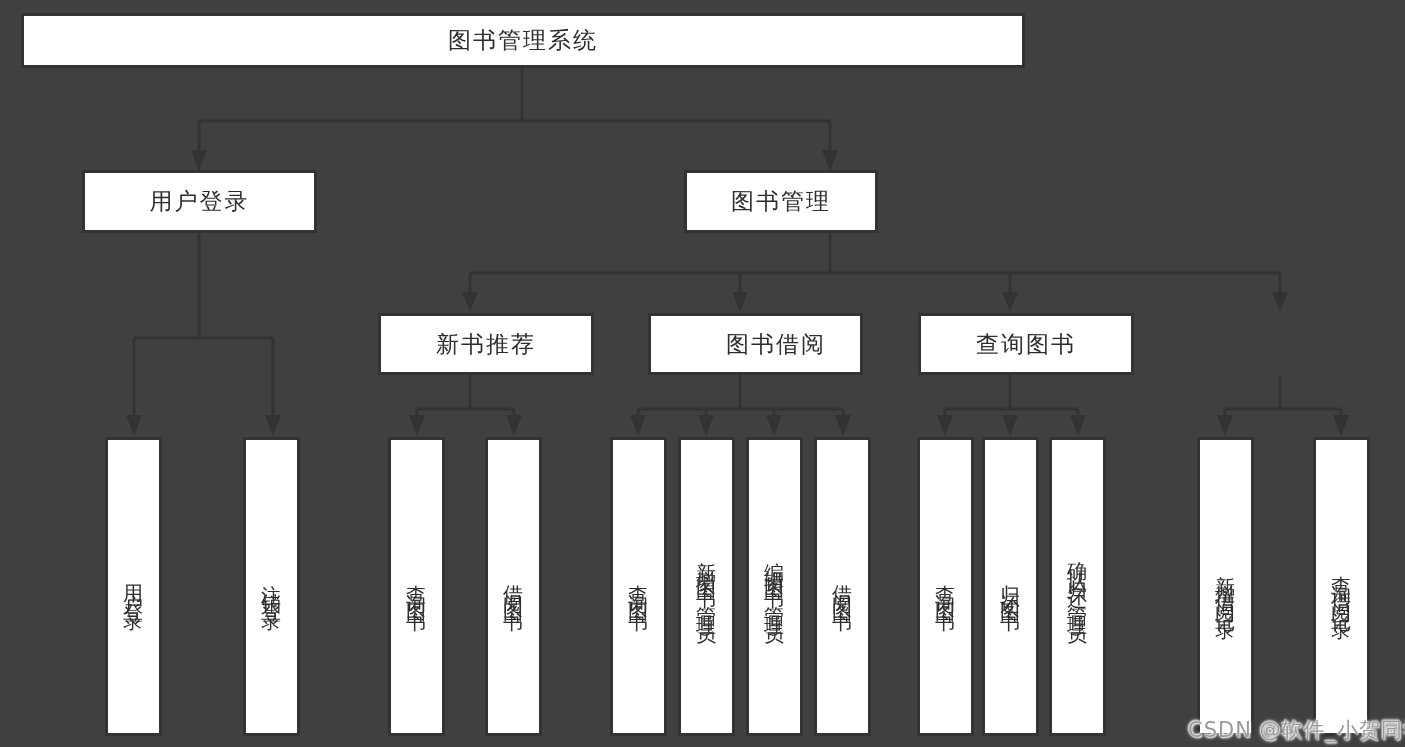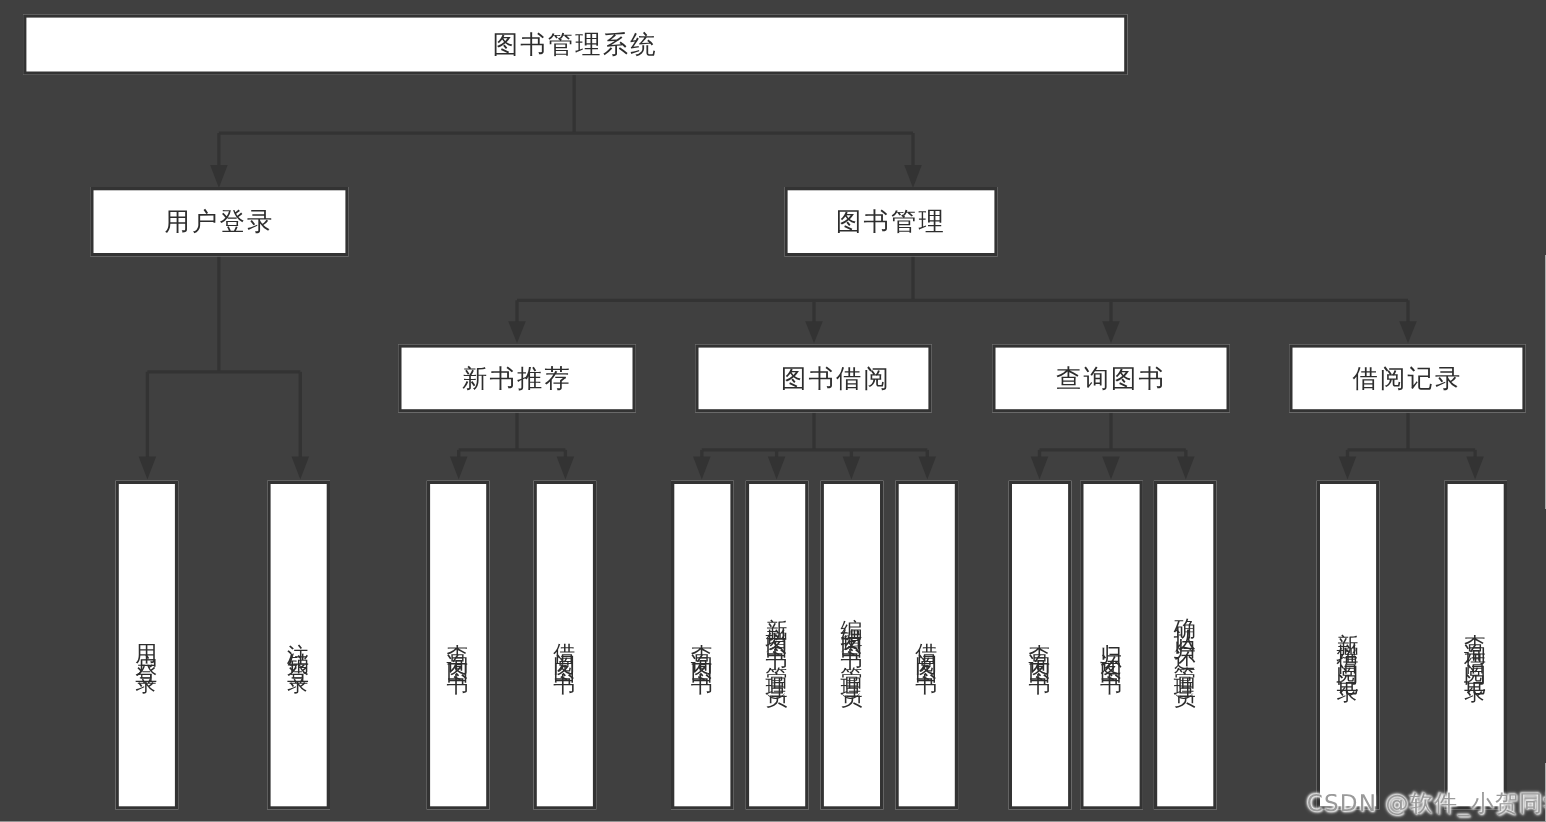--- a/index.html
+++ b/index.html
@@ -26,21 +26,21 @@
     justify-content:center;
     color:#2d2d2d;
   }
   .h-label{
     font-size:23px;
     letter-spacing:2px;
     white-space:nowrap;
   }
   .root{left:21px;top:13px;width:1004px;height:55px;}
   .lvl2{top:170px;height:63px;}
-  .lvl3{top:313px;height:62px;}
+  .lvl3{top:313px;height:62px;margin-left:16px;}
   .leaf{top:437px;height:299px;width:57px;}
   .v-label{
     writing-mode:vertical-rl;
     text-orientation:mixed;
     font-size:20px;
     letter-spacing:9px;
     line-height:1;
     color:#2d2d2d;
   }
   .watermark{
@@ -127,35 +127,32 @@
     </g>
   </svg>
 
   <div class="box root">
     <span class="h-label">图书管理系统</span>
   </div>
 
   <div class="box lvl2" style="left:82px;width:235px;">
     <span class="h-label">用户登录</span>
   </div>
-  <div class="box lvl2" style="left:713px;width:194px;">
+  <div class="box lvl2" style="left:684px;width:194px;">
     <span class="h-label">图书管理</span>
   </div>
 
   <div class="box lvl3" style="left:362px;width:216px;">
     <span class="h-label">新书推荐</span>
   </div>
   <div class="box lvl3" style="left:632px;width:215px;padding-left:41px;">
     <span class="h-label">图书借阅</span>
   </div>
   <div class="box lvl3" style="left:902px;width:216px;">
     <span class="h-label">查询图书</span>
-  </div>
-  <div class="box lvl3" style="left:1172px;width:215px;">
-    <span class="h-label">借阅记录</span>
   </div>
 
   <div class="box leaf" style="left:105px;">
     <span class="v-label">用户登录</span>
   </div>
   <div class="box leaf" style="left:243px;">
     <span class="v-label">注销登录</span>
   </div>
 
   <div class="box leaf" style="left:388px;">

